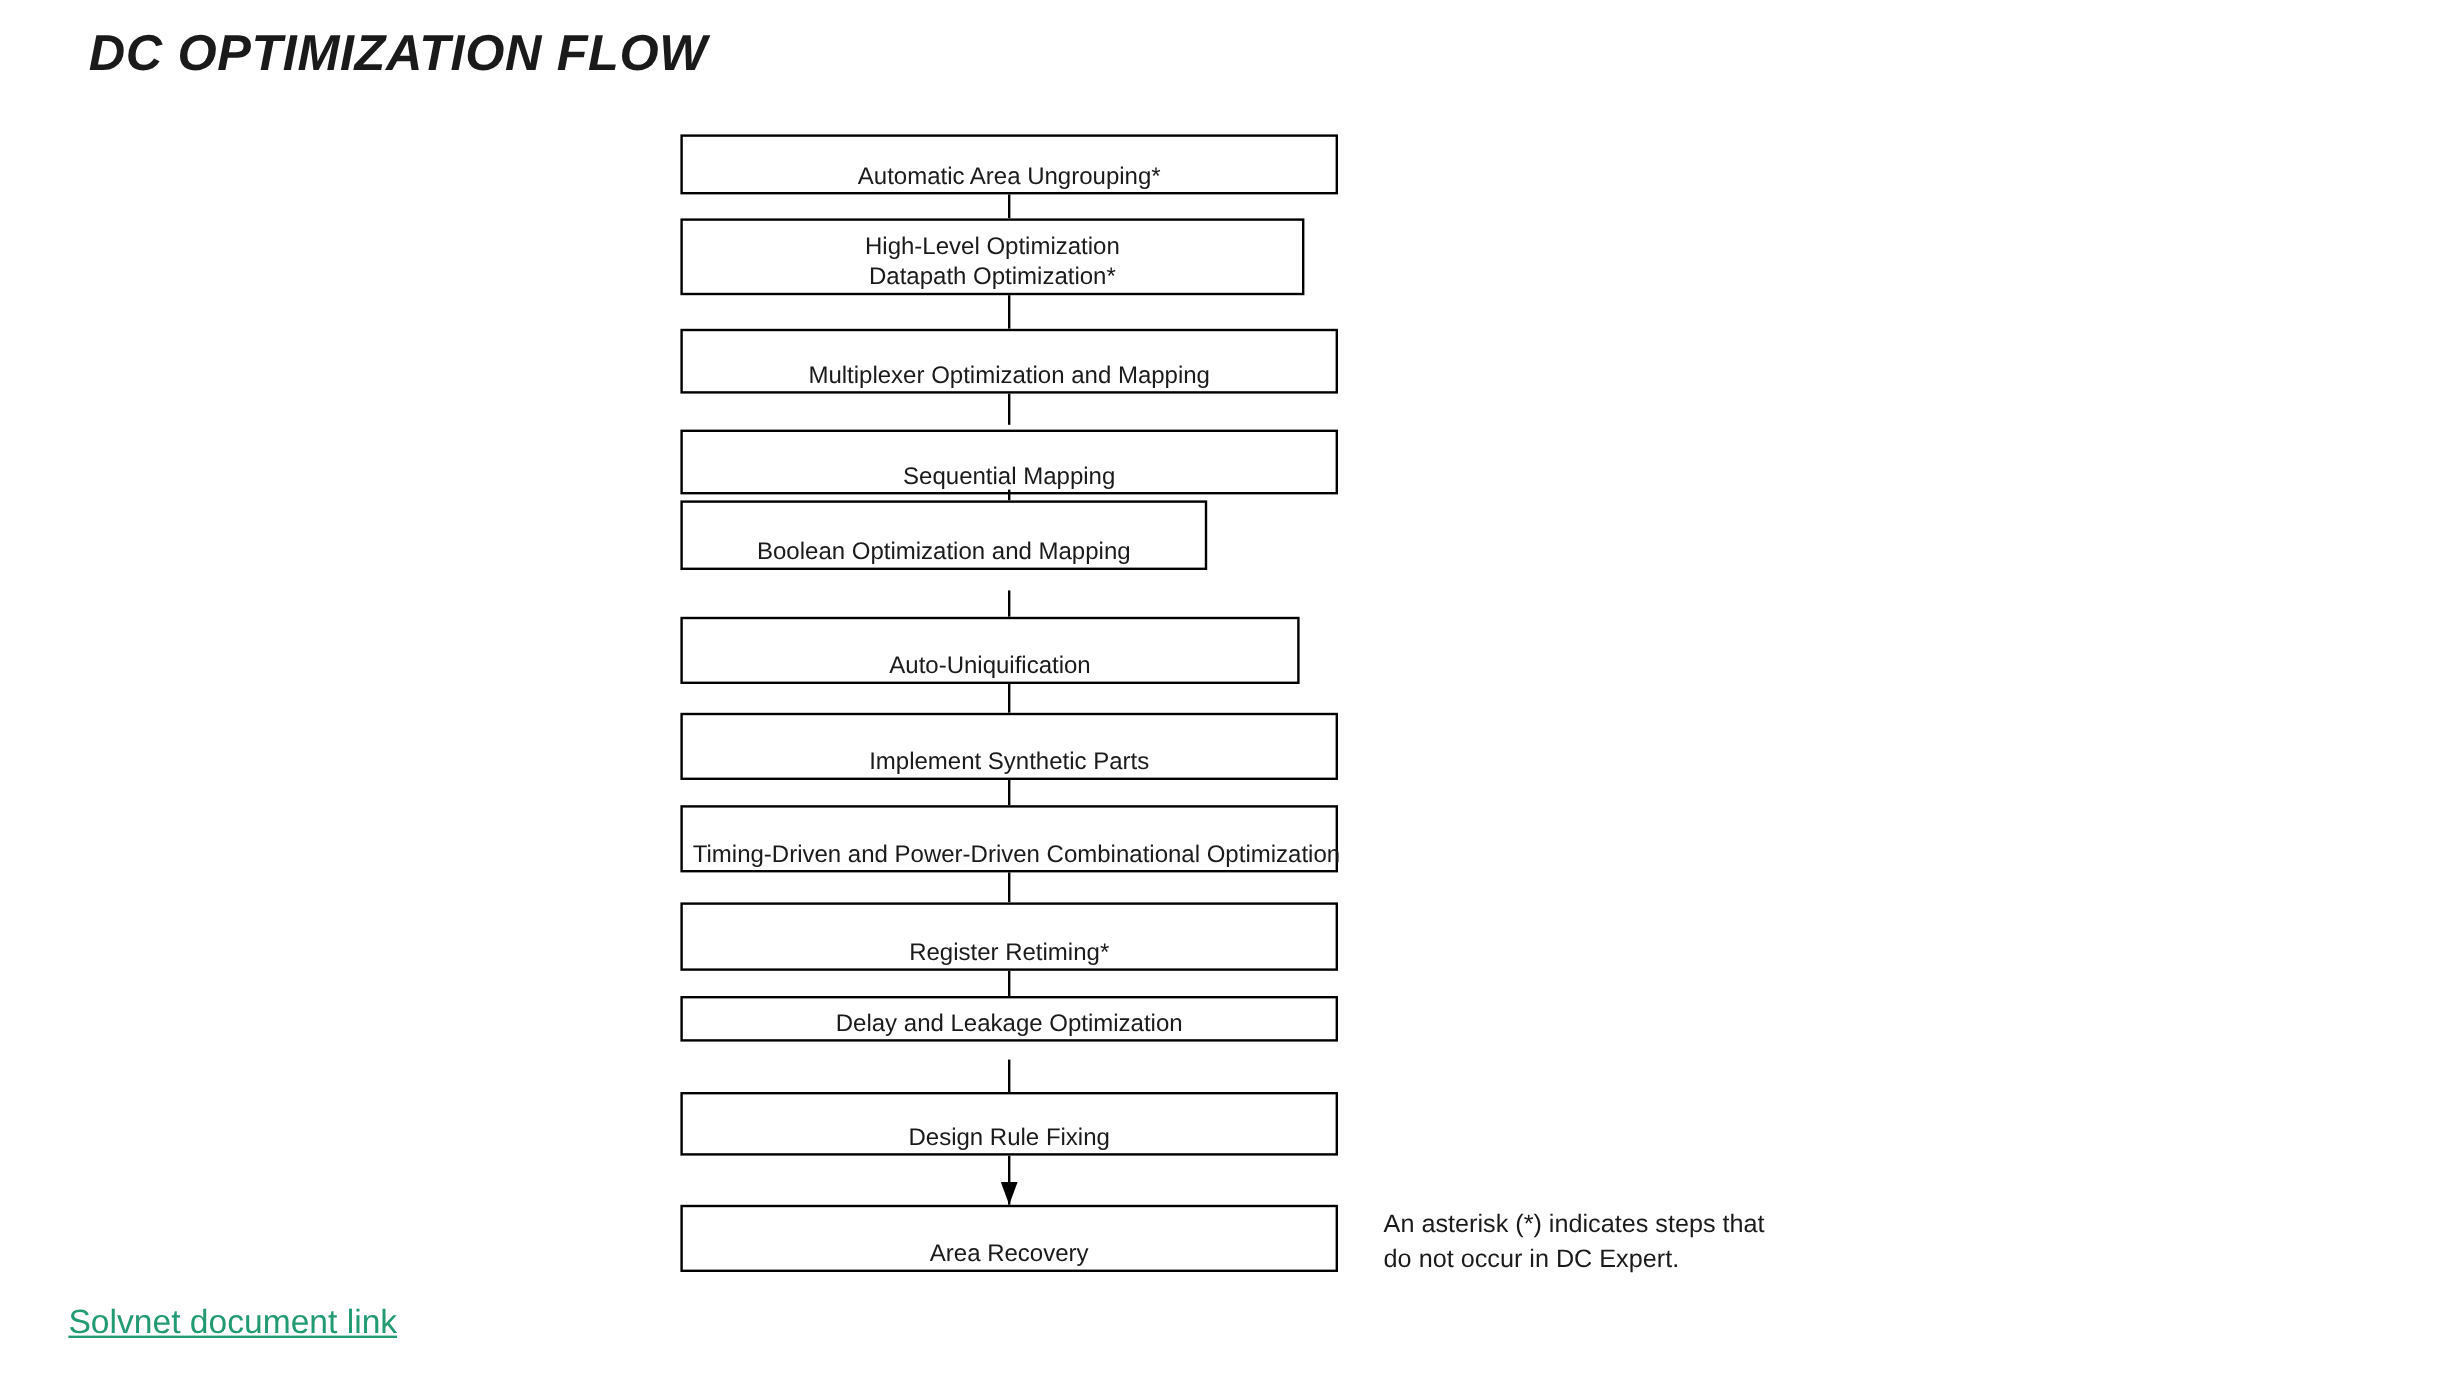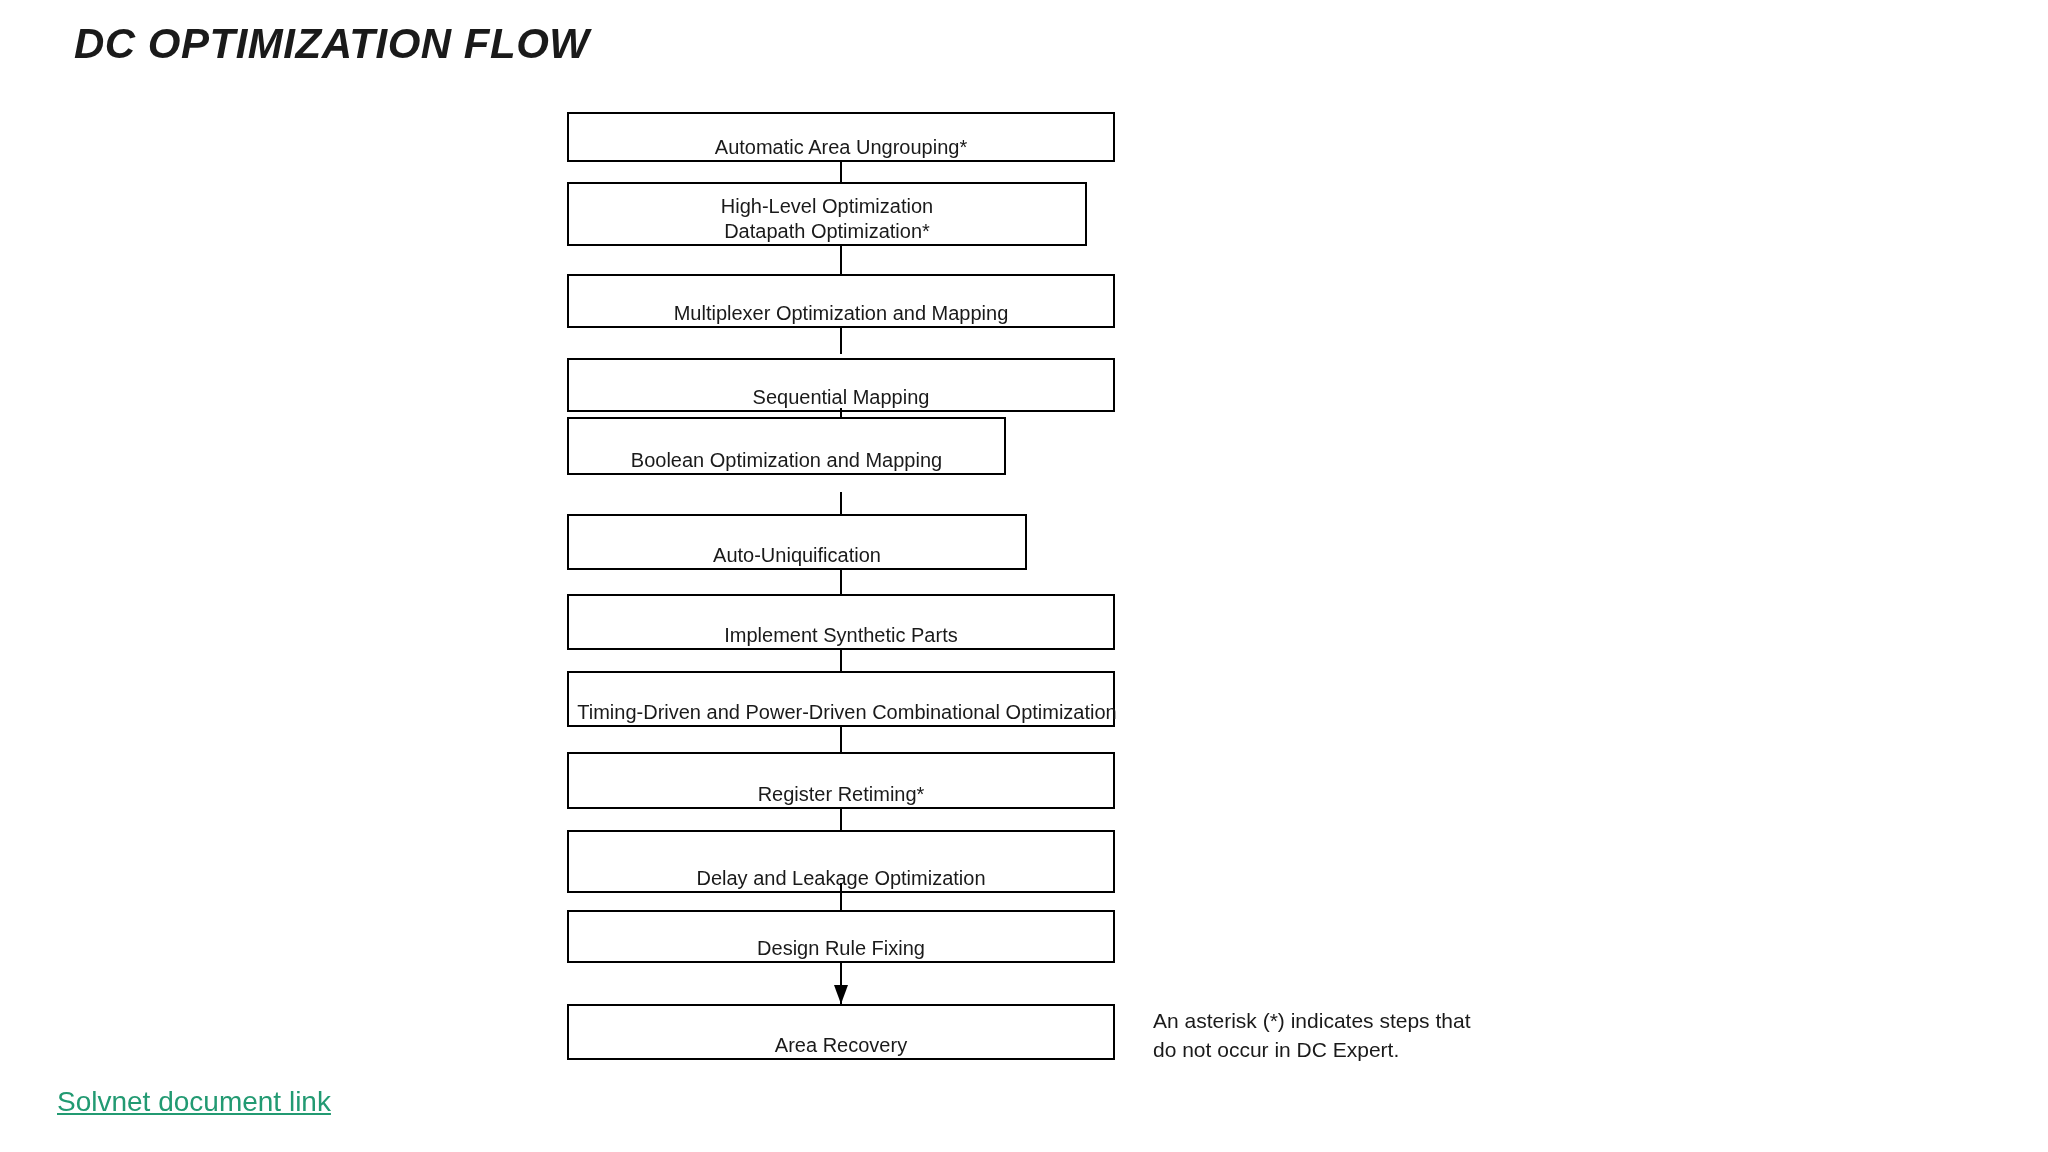--- a/index.html
+++ b/index.html
@@ -100,37 +100,37 @@
       </div>
       <div class="connector" style="left: 840px; top: 328px; height: 26px;"></div>
       <div class="flow-box" style="left: 567px; top: 358px; width: 548px; height: 54px;">
         <span class="flow-line">Sequential Mapping</span>
       </div>
       <div class="connector" style="left: 840px; top: 408px; height: 26px;"></div>
       <div class="flow-box" style="left: 567px; top: 417px; width: 439px; height: 58px;">
         <span class="flow-line">Boolean Optimization and Mapping</span>
       </div>
       <div class="connector" style="left: 840px; top: 492px; height: 22px;"></div>
-      <div class="flow-box" style="left: 567px; top: 514px; width: 460px; height: 56px;">
+      <div class="flow-box" style="left: 567px; top: 514px; width: 516px; height: 56px;">
         <span class="flow-line">Auto-Uniquification</span>
       </div>
       <div class="connector" style="left: 840px; top: 570px; height: 24px;"></div>
       <div class="flow-box" style="left: 567px; top: 594px; width: 548px; height: 56px;">
         <span class="flow-line">Implement Synthetic Parts</span>
       </div>
       <div class="connector" style="left: 840px; top: 650px; height: 21px;"></div>
       <div class="flow-box" style="left: 567px; top: 671px; width: 548px; height: 56px; padding-left: 12px;">
         <span class="flow-line">Timing-Driven and Power-Driven Combinational Optimization</span>
       </div>
       <div class="connector" style="left: 840px; top: 727px; height: 25px;"></div>
       <div class="flow-box" style="left: 567px; top: 752px; width: 548px; height: 57px;">
         <span class="flow-line">Register Retiming*</span>
       </div>
       <div class="connector" style="left: 840px; top: 809px; height: 21px;"></div>
-      <div class="flow-box" style="left: 567px; top: 830px; width: 548px; height: 63px;">
+      <div class="flow-box" style="left: 567px; top: 830px; width: 548px; height: 38px;">
         <span class="flow-line">Delay and Leakage Optimization</span>
       </div>
       <div class="connector" style="left: 840px; top: 883px; height: 27px;"></div>
       <div class="flow-box" style="left: 567px; top: 910px; width: 548px; height: 53px;">
         <span class="flow-line">Design Rule Fixing</span>
       </div>
       <div class="connector" style="left: 840px; top: 963px; height: 41px;">
         <div class="arrowhead"></div>
       </div>
       <div class="flow-box" style="left: 567px; top: 1004px; width: 548px; height: 56px;">

